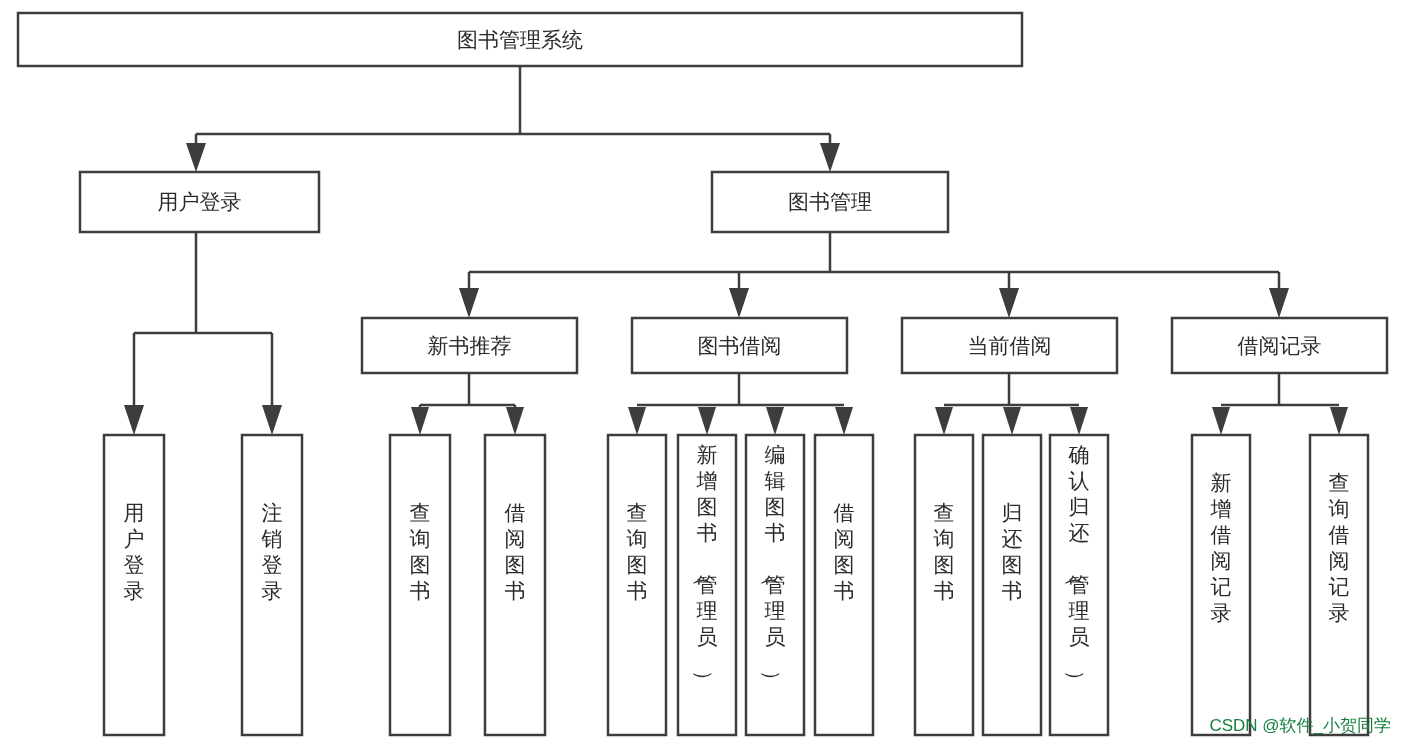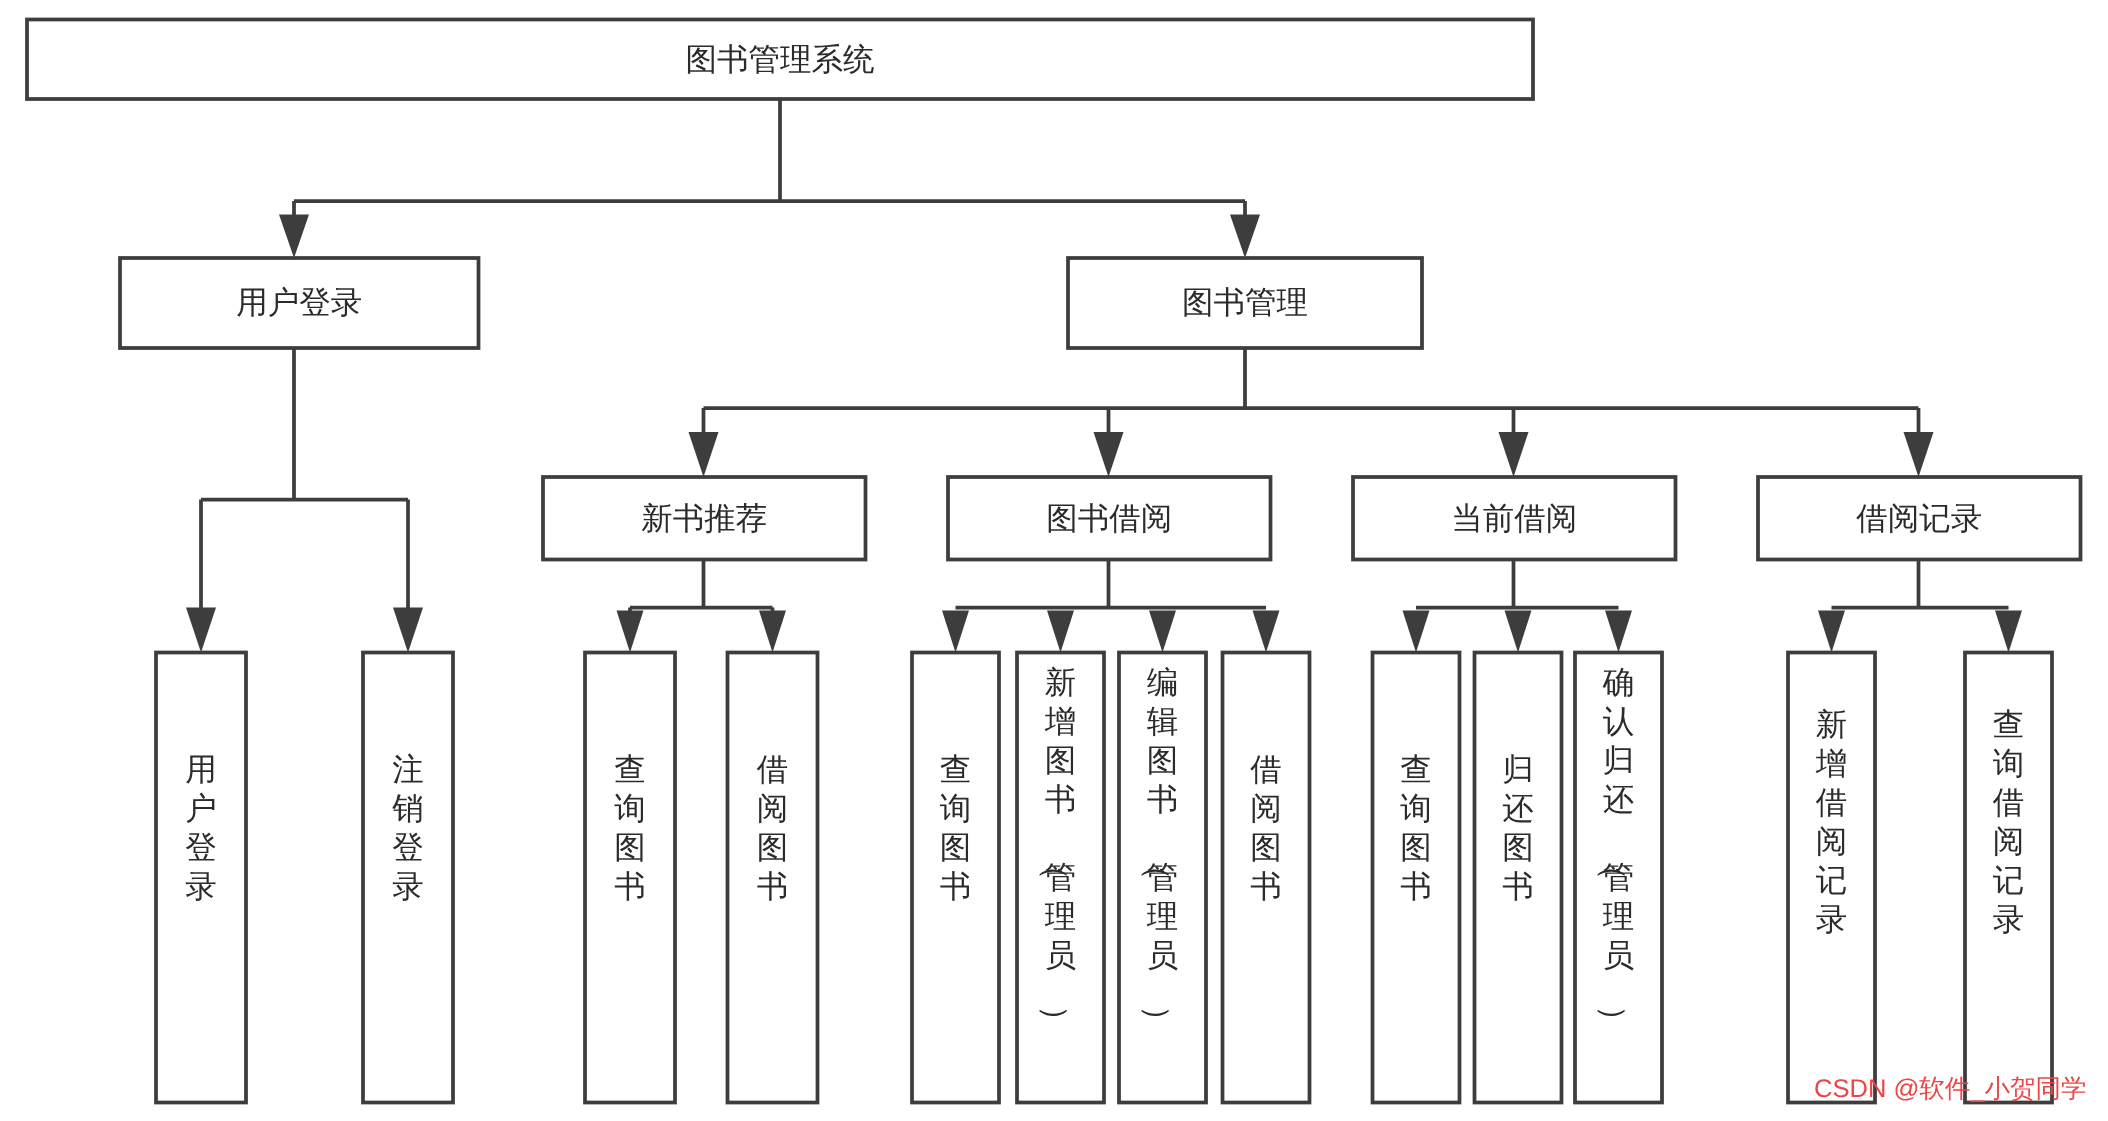--- a/index.html
+++ b/index.html
@@ -52,21 +52,21 @@
   .edge-arrow {
     fill: #3d3d3d;
     stroke: none;
   }
   .watermark {
     position: absolute;
     right: 14px;
     bottom: 10px;
     font-family: "Liberation Sans", "DejaVu Sans", sans-serif;
     font-size: 17px;
-    color: #ef4444;
+    color: #15803d;
     white-space: nowrap;
     user-select: none;
   }
 </style>
 </head>
 <body>
 
 <div id="diagram-root">
 
   <svg id="flow" viewBox="0 0 1405 747" xmlns="http://www.w3.org/2000/svg">

